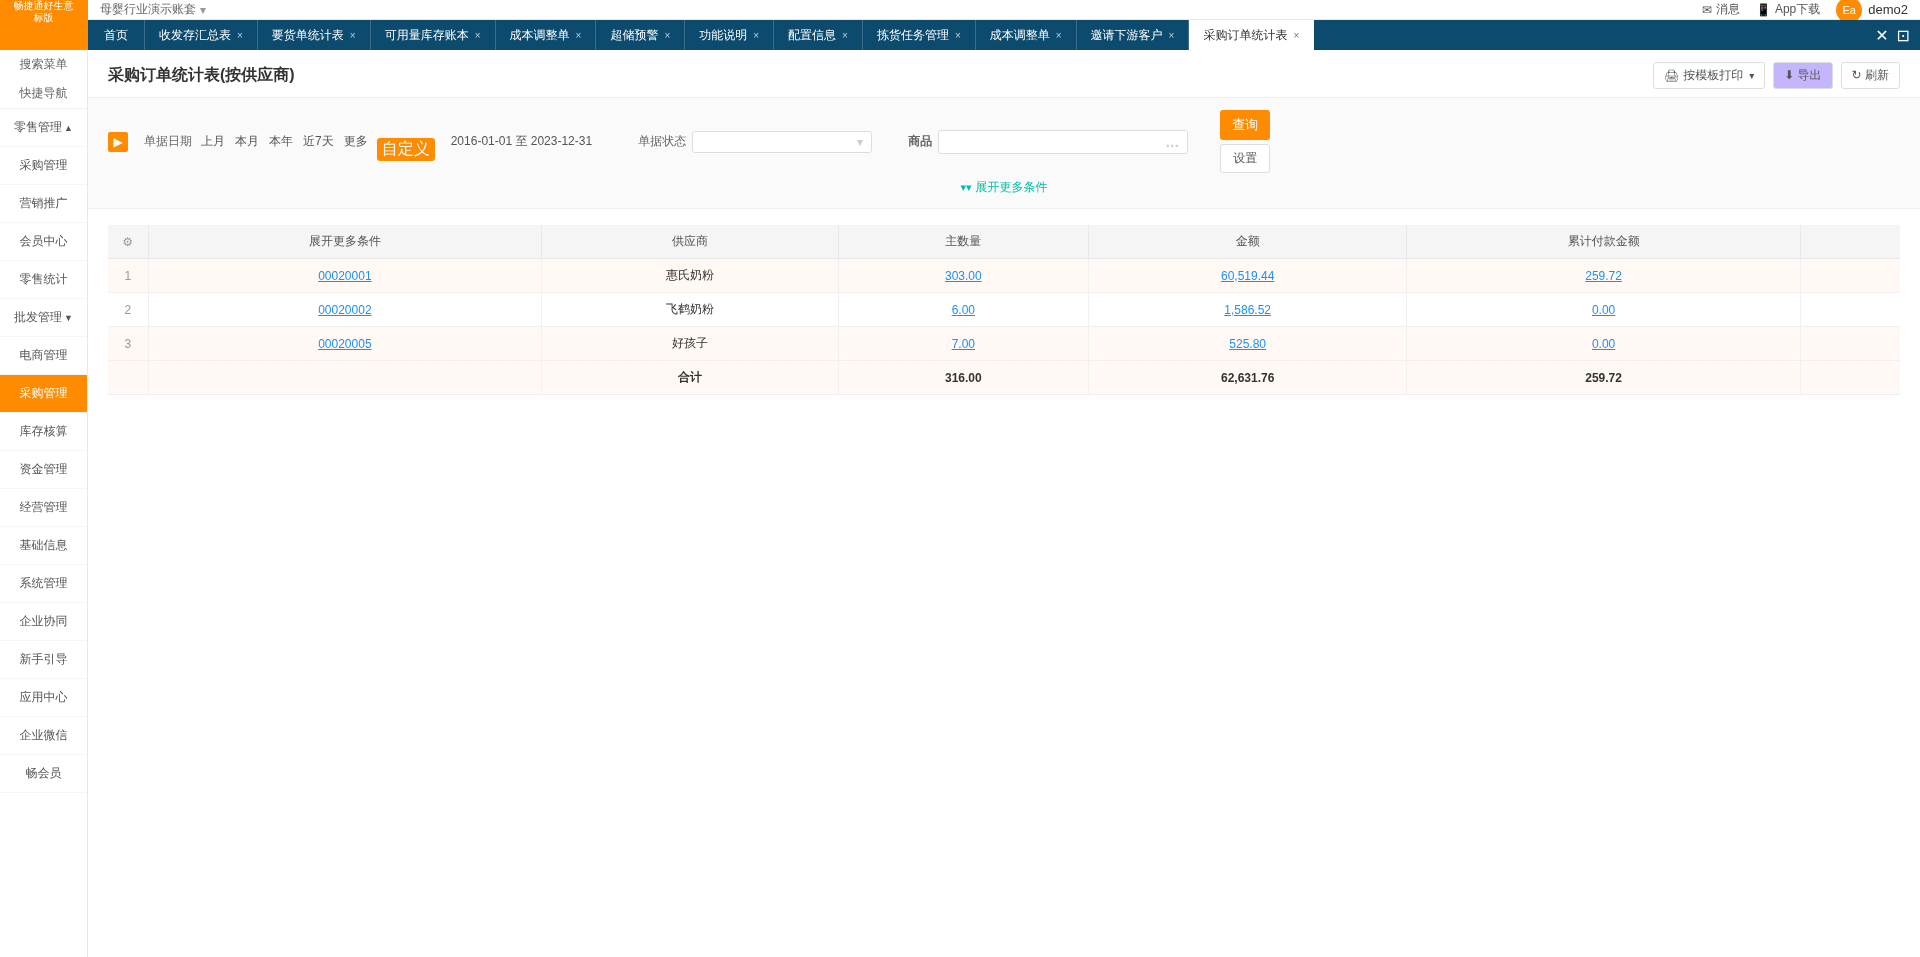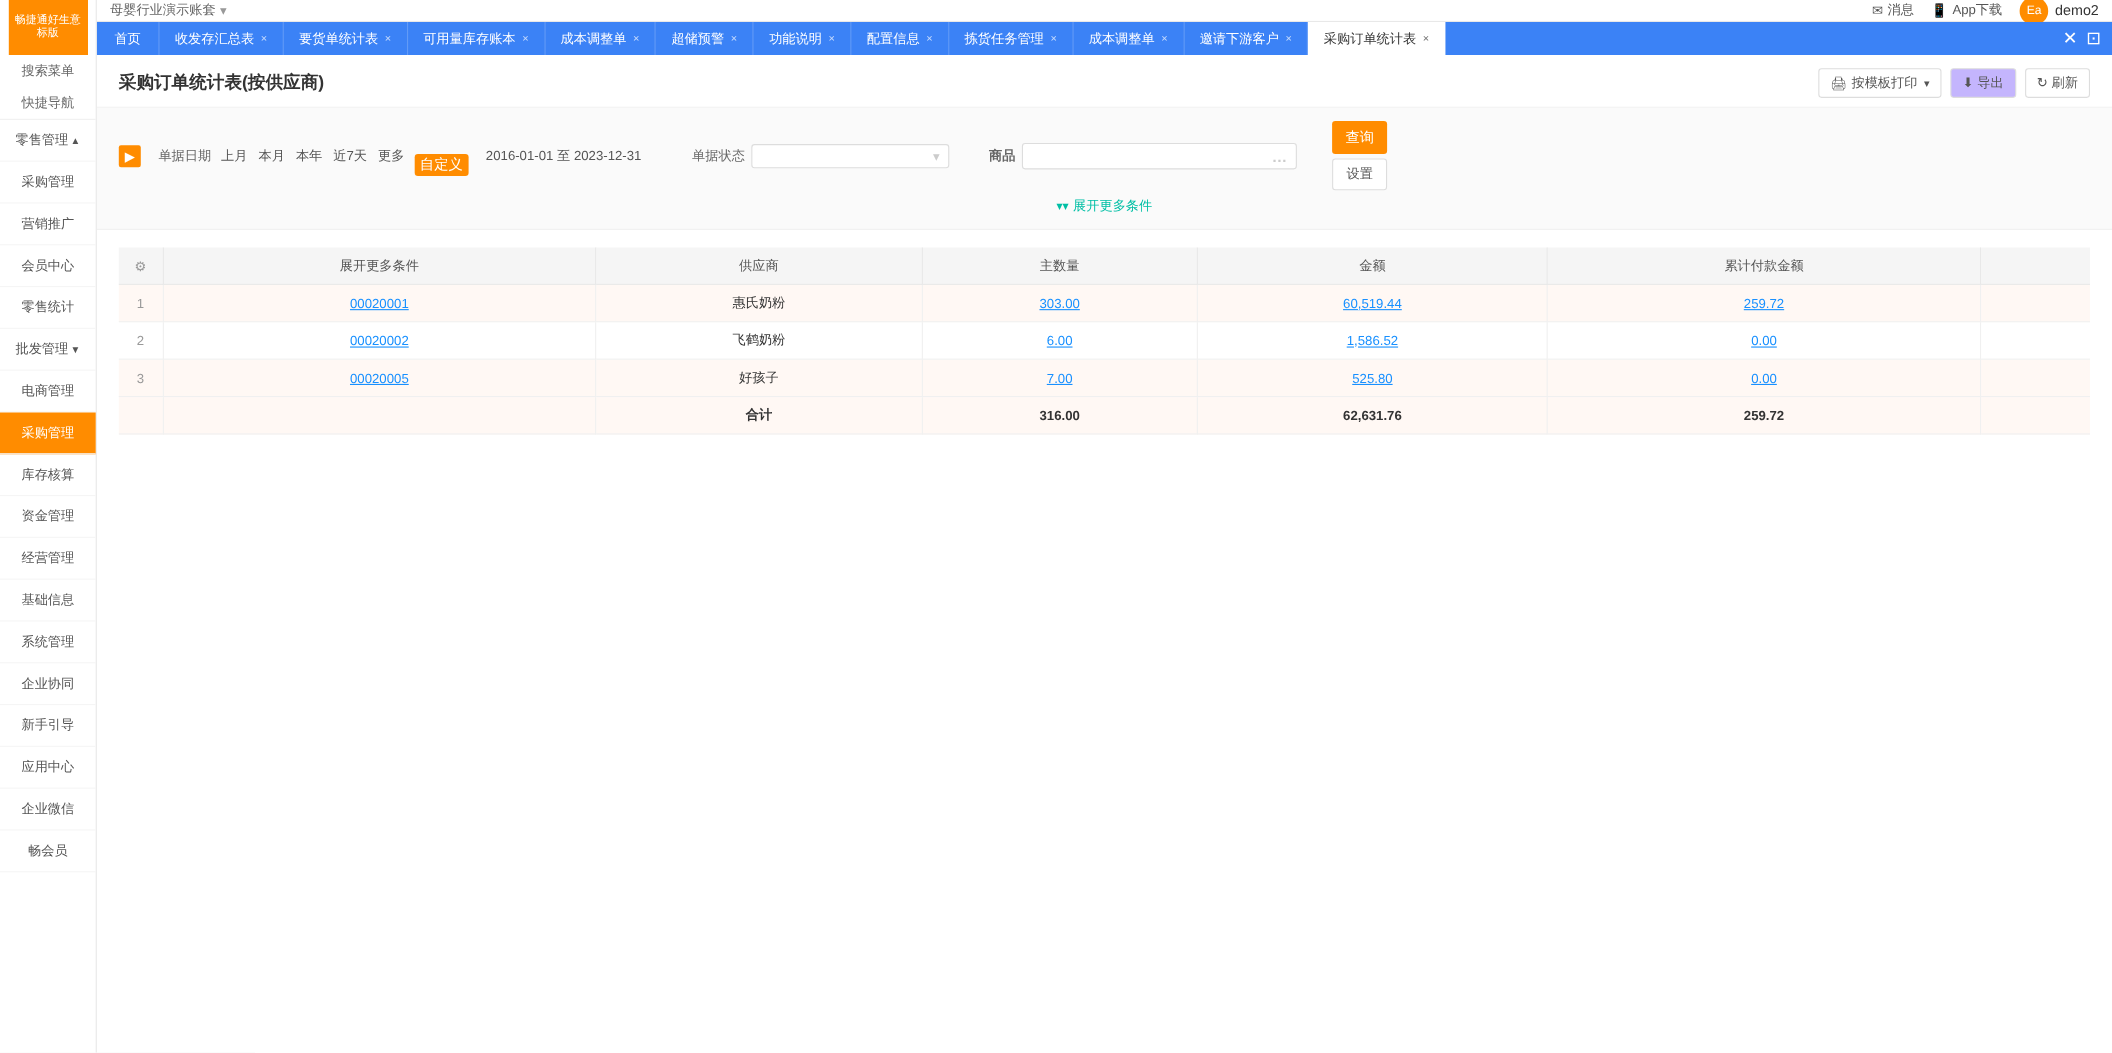--- a/index.html
+++ b/index.html
@@ -1,41 +1,41 @@
 <!DOCTYPE html>
 <html><head>
   <meta charset="utf-8">
   <style>
     * { box-sizing: border-box; margin: 0; padding: 0; }
     body { font-family: 'Microsoft YaHei', Arial, sans-serif; font-size: 13px; background: #f5f5f5; color: #333; display: flex; height: 957px; overflow: hidden; }
 
     
     .sidebar { width: 88px; background: #fff; border-right: 1px solid #e8e8e8; display: flex; flex-direction: column; align-items: center; padding-top: 0; flex-shrink: 0; }
-    .sidebar-logo { width: 72px; height: 50px; background: #ff8c00; display: flex; align-items: center; justify-content: center; cursor: pointer; }
+    .sidebar-logo { width: 88px; height: 50px; background: #ff8c00; display: flex; align-items: flex-start; justify-content: center; cursor: pointer; }
     .sidebar-logo-text { color: #fff; font-size: 10px; text-align: center; line-height: 1.2; }
     .sidebar-search-label { text-align: center; color: #666; font-size: 12px; padding: 6px 0; cursor: pointer; }
     .sidebar-nav-label { text-align: center; color: #666; font-size: 12px; padding: 6px 0; cursor: pointer; border-bottom: 1px solid #f0f0f0; width: 100%; }
     .sidebar-item { width: 100%; text-align: center; padding: 10px 4px; color: #555; font-size: 12px; cursor: pointer; border-bottom: 1px solid #f5f5f5; }
     .sidebar-item.active { background: #ff8c00; color: #fff; }
     .sidebar-item.has-arrow { display: flex; align-items: center; justify-content: center; gap: 2px; }
 
     
     .main { flex: 1; display: flex; flex-direction: column; overflow: hidden; }
 
     
     .topbar { height: 20px; background: #fff; border-bottom: 1px solid #e8e8e8; display: flex; align-items: center; padding: 0 12px; justify-content: space-between; }
     .topbar-title { font-size: 12px; color: #666; display: flex; align-items: center; gap: 4px; }
     .topbar-right { display: flex; align-items: center; gap: 16px; }
     .topbar-msg { font-size: 12px; color: #555; display: flex; align-items: center; gap: 4px; cursor: pointer; }
     .topbar-app { font-size: 12px; color: #555; display: flex; align-items: center; gap: 4px; cursor: pointer; }
     .topbar-user { display: flex; align-items: center; gap: 6px; cursor: pointer; }
     .avatar { width: 26px; height: 26px; border-radius: 50%; background: #ff8c00; display: flex; align-items: center; justify-content: center; color: #fff; font-size: 11px; }
 
     
-    .nav-tabs { height: 20px; background: #3b82f6; display: flex; align-items: center; padding: 15px 0; overflow: hidden; }
+    .nav-tabs { height: 20px; background: #0c4a6e; display: flex; align-items: center; padding: 15px 0; overflow: hidden; }
     .nav-tab { height: 36px; display: flex; align-items: center; padding: 0 14px; color: #fff; font-size: 12px; cursor: pointer; white-space: nowrap; border-right: 1px solid rgba(255,255,255,0.2); gap: 4px; }
     .nav-tab.active { background: #fff; color: #333; }
     .nav-tab .close-x { font-size: 10px; color: inherit; opacity: 0.7; margin-left: 2px; }
     .nav-tab.home { padding: 0 16px; }
     .nav-spacer { flex: 1; background: #00bfa5; }
     .nav-actions { display: flex; align-items: center; gap: 8px; padding: 0 10px; }
     .nav-action-btn { background: none; border: none; color: #fff; cursor: pointer; font-size: 16px; }
 
     
     .content { flex: 1; background: #fff; overflow: auto; padding: 0; }
@@ -49,21 +49,21 @@
     .btn-settings { background: #fff; border: 1px solid #ddd; color: #555; padding: 5px 12px; border-radius: 3px; cursor: pointer; font-size: 12px; }
 
     
     .filter-area { padding: 12px 20px; background: #fafafa; border-bottom: 1px solid #f0f0f0; }
     .filter-row { display: flex; align-items: center; gap: 16px; flex-wrap: wrap; }
     .filter-item { display: flex; align-items: center; gap: 6px; }
     .filter-label { color: #666; font-size: 12px; white-space: nowrap; }
     .date-shortcuts { display: flex; gap: 4px; }
     .date-shortcut { color: #555; font-size: 12px; cursor: pointer; padding: 1px 3px; }
     .date-range { color: #555; font-size: 12px; }
-    .custom-badge { background: #ff8c00; color: #fff; font-size: 13px; padding: 1px 5px; border-radius: 3px; margin-top: 16px; }
+    .custom-badge { background: #ff8c00; color: #fff; font-size: 16px; padding: 1px 5px; border-radius: 3px; margin-top: 16px; }
     .filter-select { border: 1px solid #ddd; border-radius: 3px; padding: 3px 8px; font-size: 12px; color: #555; min-width: 120px; background: #fff; cursor: pointer; display: flex; align-items: center; justify-content: space-between; gap: 20px; }
     .filter-input { border: 1px solid #ddd; border-radius: 3px; padding: 3px 8px; font-size: 12px; color: #555; min-width: 200px; background: #fff; }
     .expand-more { display: flex; align-items: center; justify-content: center; gap: 4px; color: #00bfa5; font-size: 12px; cursor: pointer; padding: 6px 0 0; }
     .expand-icon { font-size: 11px; }
 
     
     .table-container { padding: 16px 20px; }
     table { width: 100%; border-collapse: collapse; }
     thead tr { background: #f5f5f5; }
     th { padding: 8px 12px; text-align: center; font-size: 12px; color: #555; font-weight: normal; border-bottom: 1px solid #e8e8e8; border-right: 1px solid #e8e8e8; }

